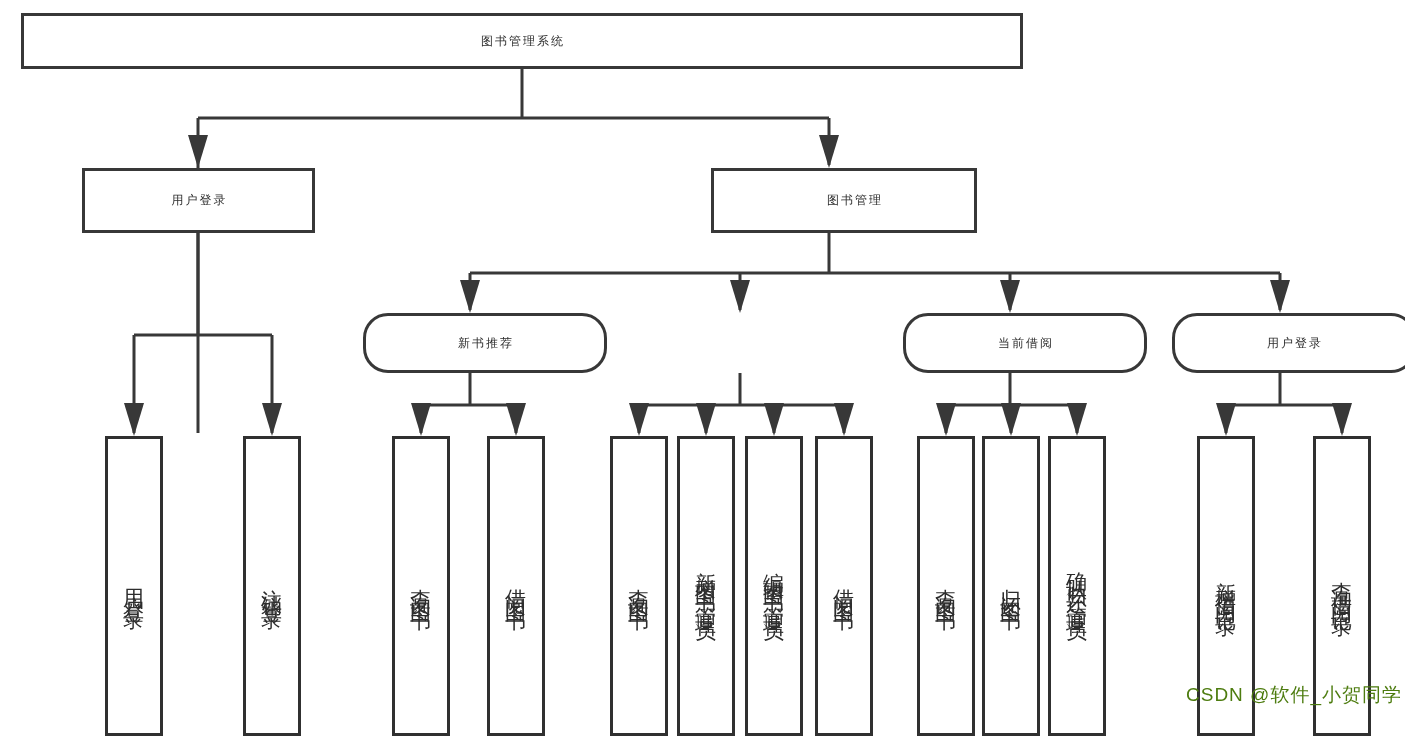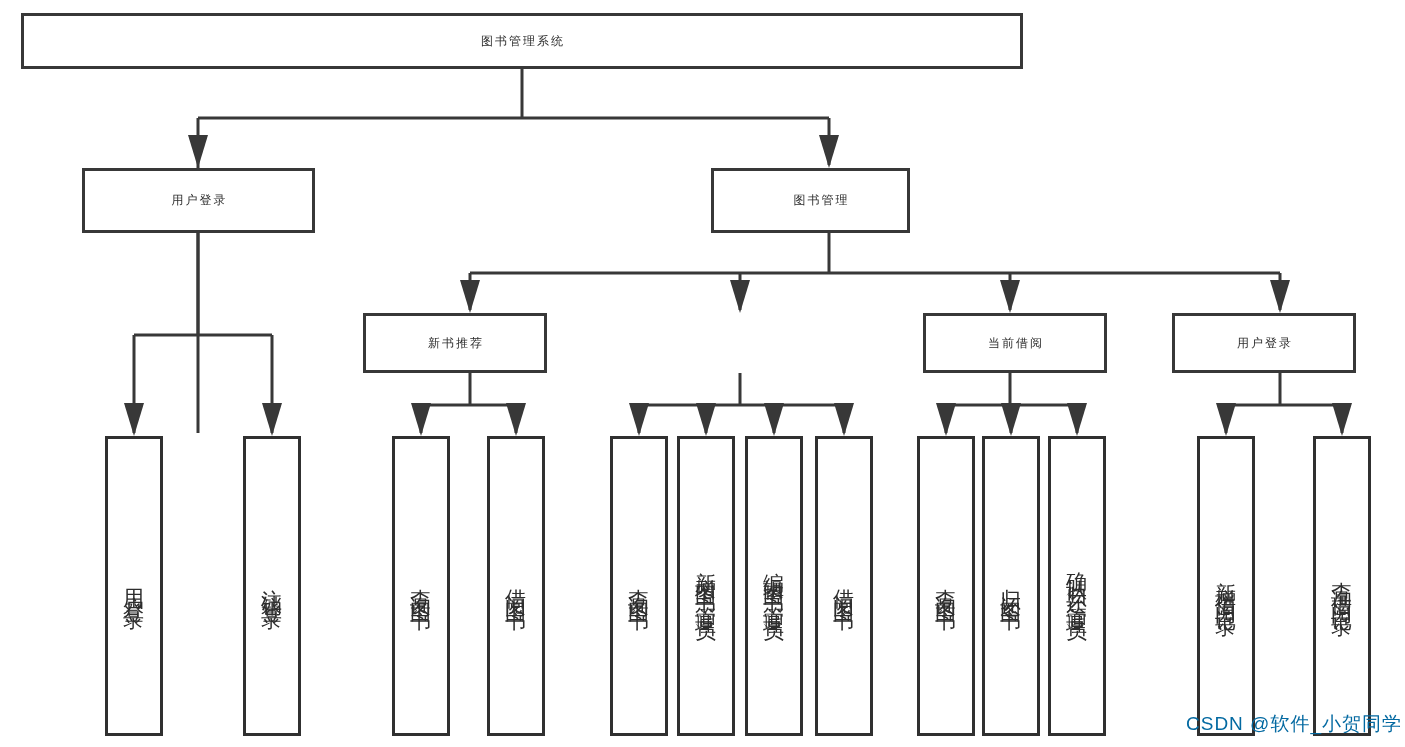--- a/index.html
+++ b/index.html
@@ -23,40 +23,40 @@
     z-index:2;
   }
   .h-box{
     font-size:12px;
     letter-spacing:2px;
     text-indent:2px;
     white-space:nowrap;
   }
   .root-box{left:21px;top:13px;width:1002px;height:56px;}
   .lvl2{top:168px;height:65px;}
-  .lvl3{top:313px;height:60px;width:184px;}
+  .lvl3{top:313px;height:60px;width:244px;border-radius:25px;}
   .leaf{
     top:436px;height:300px;width:58px;
     border-color:#303030;
   }
   .v-text{
     writing-mode:vertical-rl;
     text-orientation:mixed;
     font-size:21px;
     letter-spacing:7px;
     line-height:1;
     color:#2d2d2d;
   }
   .watermark{
     position:absolute;
-    left:1186px;top:711px;
+    left:1186px;top:682px;
     z-index:3;
     font-size:19px;
     letter-spacing:1px;
-    color:#0369a1;
+    color:#4d7c0f;
     white-space:nowrap;
   }
 </style>
 </head>
 <body>
 
 <div id="stage">
 
   <svg id="wires" width="1405" height="747" viewBox="0 0 1405 747">
     <defs>
@@ -92,24 +92,24 @@
       <use href="#arw" x="1011" y="436"></use>
       <use href="#arw" x="1077" y="436"></use>
       <use href="#arw" x="1226" y="436"></use>
       <use href="#arw" x="1342" y="436"></use>
     </g>
   </svg>
 
   <div class="box h-box root-box">图书管理系统</div>
 
   <div class="box h-box lvl2" style="left:82px;width:233px;">用户登录</div>
-  <div class="box h-box lvl2" style="left:711px;width:199px;padding-left:20px;">图书管理</div>
+  <div class="box h-box lvl2" style="left:711px;width:266px;padding-left:20px;">图书管理</div>
 
   <div class="box h-box lvl3" style="left:363px;">新书推荐</div>
-  <div class="box h-box lvl3" style="left:903px;margin-left:20px;">当前借阅</div>
+  <div class="box h-box lvl3" style="left:903px;">当前借阅</div>
   <div class="box h-box lvl3" style="left:1172px;">用户登录</div>
 
   <div class="box leaf" style="left:105px;">
     <span class="v-text">用户登录</span>
   </div>
   <div class="box leaf" style="left:243px;">
     <span class="v-text">注销登录</span>
   </div>
 
   <div class="box leaf" style="left:392px;">

